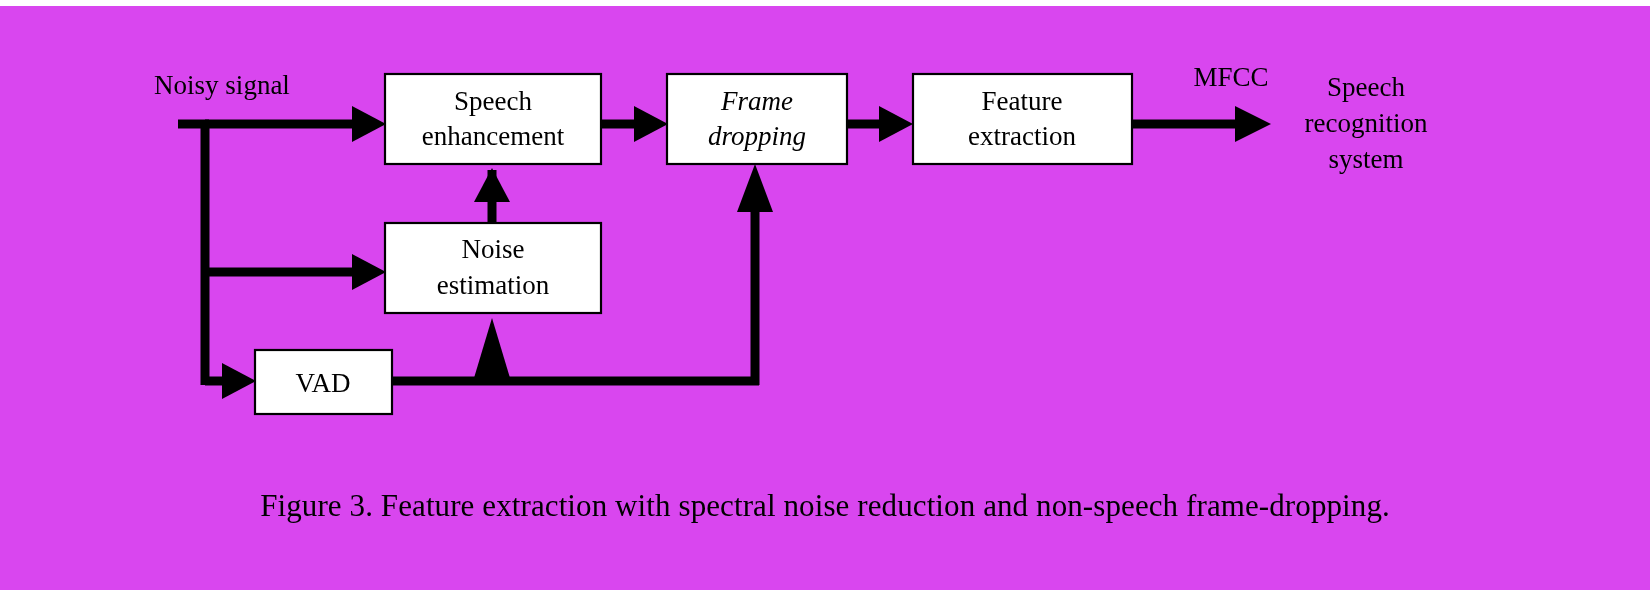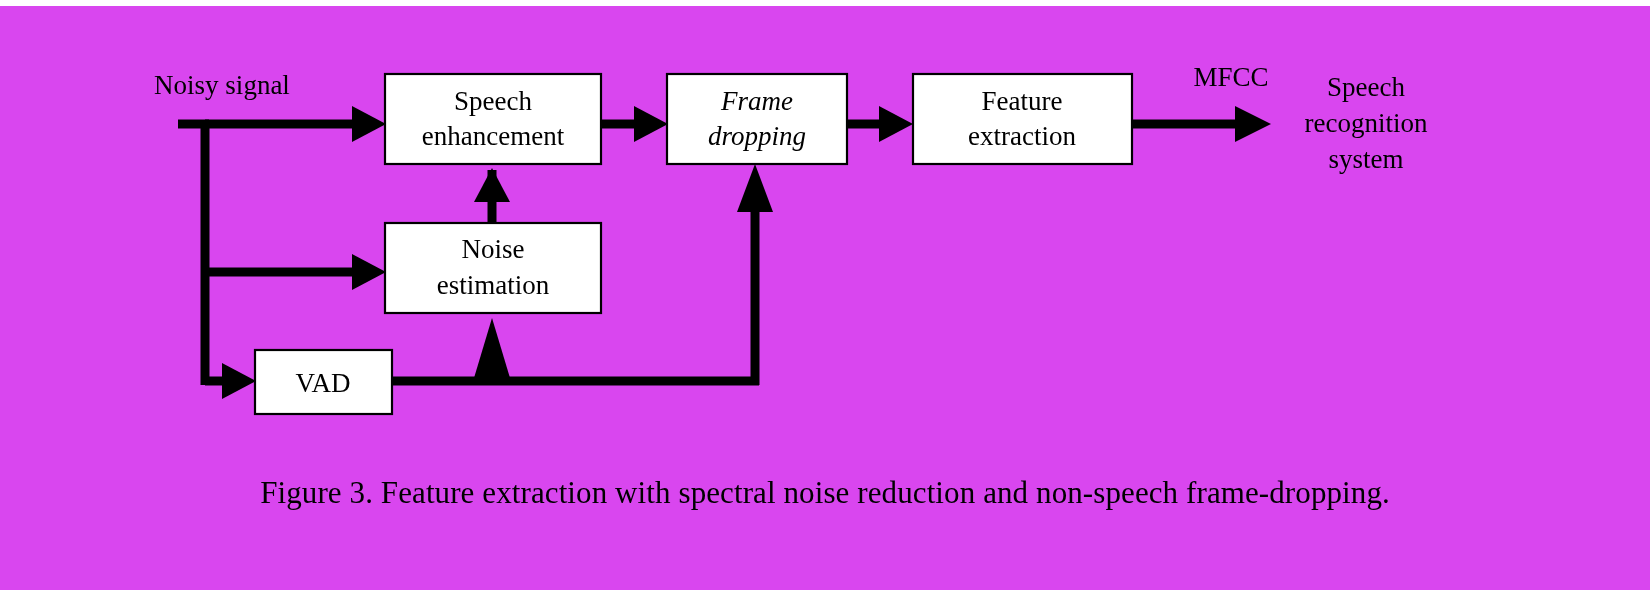--- a/index.html
+++ b/index.html
@@ -52,21 +52,21 @@
     fill: none;
     stroke-linecap: butt;
   }
   .arrow-head {
     fill: #000000;
     stroke: none;
   }
   #caption {
     position: absolute;
     left: 0;
-    top: 469px;
+    top: 482px;
     width: 1650px;
     text-align: center;
     font-family: "Liberation Serif", "DejaVu Serif", serif;
     font-size: 31px;
     color: #000000;
     letter-spacing: 0.1px;
   }
 </style>
 </head>
 <body>

